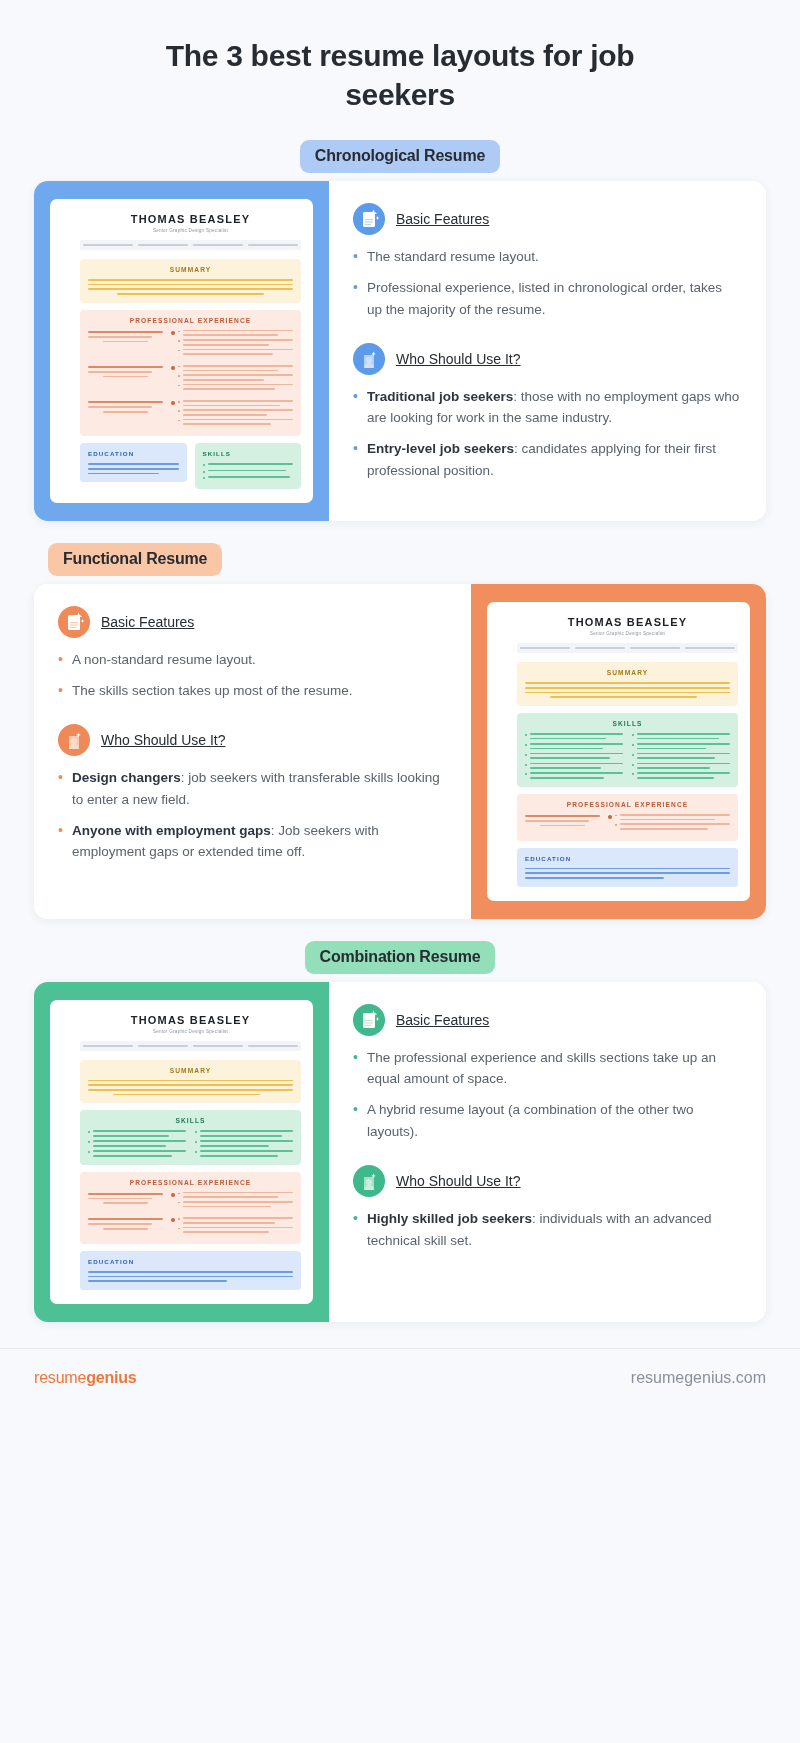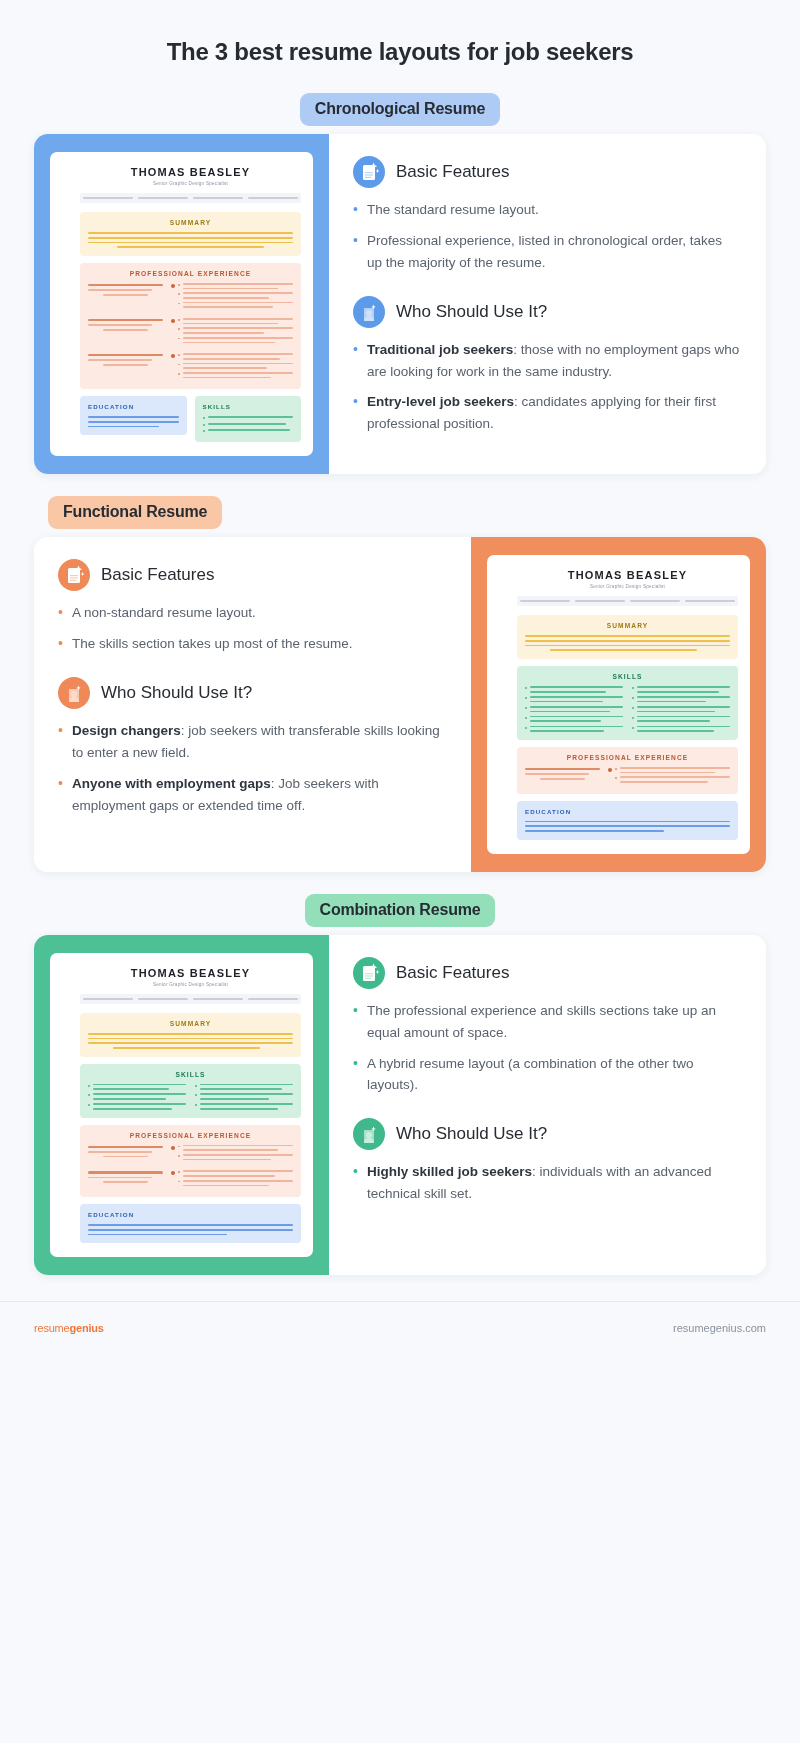--- a/index.html
+++ b/index.html
@@ -10,21 +10,21 @@
     font-family: "Liberation Sans", sans-serif;
     color: #3b4252;
     -webkit-font-smoothing: antialiased;
   }
 
   .page { width: 800px; position: relative; padding-bottom: 0; }
 
   
   .title {
     text-align: center;
-    font-size: 24px;
+    font-size: 30px;
     font-weight: bold;
     line-height: 1.3;
     color: #272c33;
     letter-spacing: -0.3px;
     padding: 36px 120px 26px 120px;
   }
 
   
   .section { position: relative; margin-bottom: 22px; }
 
@@ -75,23 +75,24 @@
   
   .feat-head {
     display: flex;
     align-items: center;
     gap: 11px;
     margin-bottom: 11px;
   }
   .feat-head.second { margin-top: 22px; }
   .feat-ico { width: 32px; height: 32px; flex: 0 0 32px; }
   .feat-title {
-    font-size: 17px;
+    font-size: 14px;
     font-weight: normal;
     color: #272c33;
+    text-decoration: underline;
   }
 
   ul.bullets { list-style: none; }
   ul.bullets li {
     position: relative;
     padding-left: 14px;
     font-size: 13.5px;
     line-height: 1.62;
     color: #5a626e;
     margin-bottom: 9px;
@@ -205,21 +206,21 @@
   .half-row > div { flex: 1; }
 
   
   .footer {
     border-top: 1px solid #e4e8ef;
     margin-top: 26px;
     padding: 20px 34px;
     display: flex;
     justify-content: space-between;
     align-items: center;
-    font-size: 11px;
+    font-size: 16px;
   }
   .logo { font-weight: bold; color: #f0763a; letter-spacing: -0.2px; }
   .logo .lite { font-weight: normal; }
   .foot-url { color: #8a919d; }
 </style>
 </head>
 <body>
 
 <div class="page">
 

